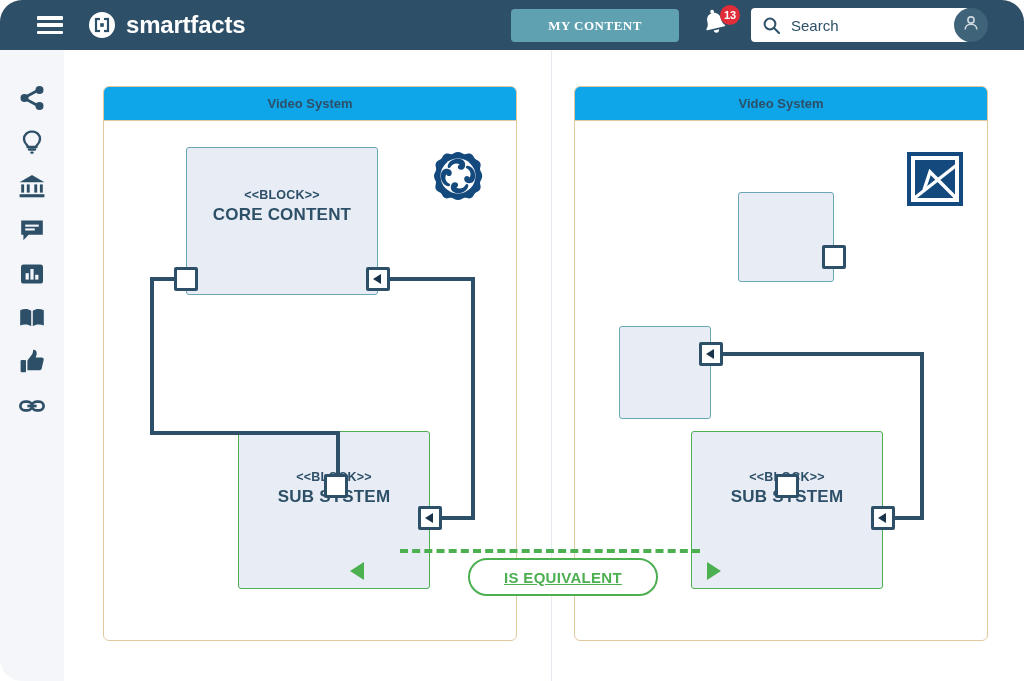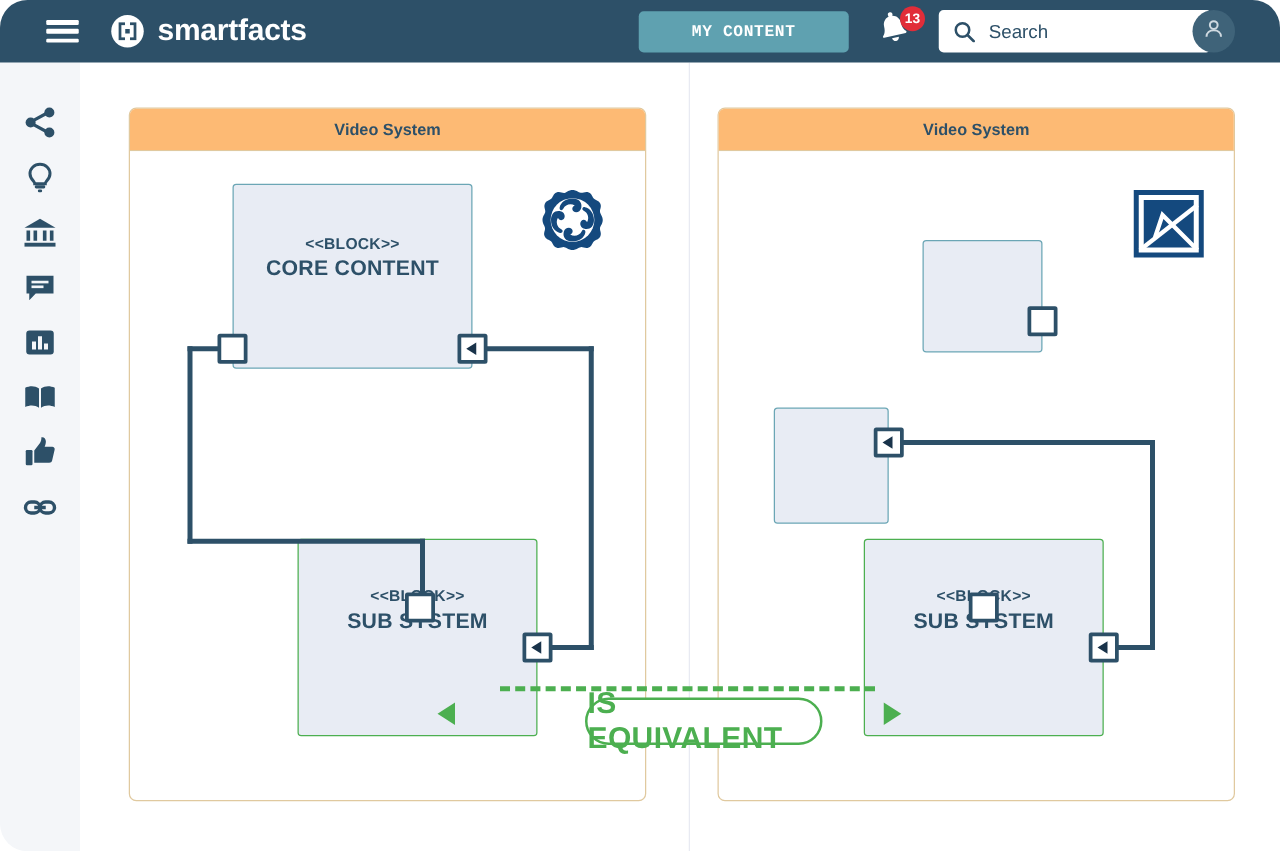--- a/index.html
+++ b/index.html
@@ -37,21 +37,21 @@
     display:flex;align-items:center;justify-content:center;
   }
   .logo-mark svg{display:block;}
   .brand{
     color:#ffffff;font-size:24px;font-weight:bold;margin-left:11px;
     letter-spacing:-0.2px;
   }
   .mycontent{
     position:absolute;left:511px;top:9px;width:168px;height:33px;
     background:#5fa1b0;color:#ffffff;border:none;border-radius:4px;
-    font-family:Liberation Mono, monospace;
+    font-family:Liberation Serif, serif;
     font-size:13px;font-weight:bold;letter-spacing:.5px;cursor:pointer;
   }
   .bell-wrap{position:absolute;left:700px;top:8px;width:38px;height:36px;cursor:pointer;}
   .bell-badge{
     position:absolute;right:-2px;top:-3px;min-width:20px;height:20px;
     background:#e12d39;color:#fff;border-radius:10px;
     font-size:11px;font-weight:bold;line-height:20px;text-align:center;
     padding:0 2px;box-sizing:border-box;
   }
   .search{
@@ -96,21 +96,21 @@
   .panel{
     position:absolute;
     background:#ffffff;
     border:1px solid #e0c99f;
     border-radius:6px;
     box-sizing:border-box;
   }
   .panel-left{left:39px;top:36px;width:414px;height:555px;}
   .panel-right{left:510px;top:36px;width:414px;height:555px;}
   .panel-header{
-    height:33px;background:#fdba74;border-bottom:1px solid #e0c99f;
+    height:33px;background:#0ea5e9;border-bottom:1px solid #e0c99f;
     border-radius:5px 5px 0 0;
     display:flex;align-items:center;justify-content:center;
     color:#2d5068;font-size:13px;font-weight:bold;
   }
   .panel-body{position:relative;width:100%;height:551px;}
 
   
   .block{
     position:absolute;box-sizing:border-box;
     background:#e8ecf4;border-radius:3px;
@@ -151,23 +151,24 @@
     border-style:solid;border-width:9px 14px 9px 0;
     border-color:transparent #4caf50 transparent transparent;
   }
   .eq-arrow.right{
     border-style:solid;border-width:9px 0 9px 14px;
     border-color:transparent transparent transparent #4caf50;
   }
   .eq-badge{
     position:absolute;box-sizing:border-box;
     background:#ffffff;border:2px solid #4caf50;border-radius:22px;
-    color:#4caf50;font-size:24px;font-weight:bold;letter-spacing:.3px;
+    color:#4caf50;font-size:15px;font-weight:bold;letter-spacing:.3px;
     display:flex;align-items:center;justify-content:center;
     z-index:12;
+    text-decoration:underline;
   }
 
   .corner-icon{position:absolute;z-index:10;}
 </style>
 </head>
 <body>
 
 <div class="app">
 
   <div class="topbar">

